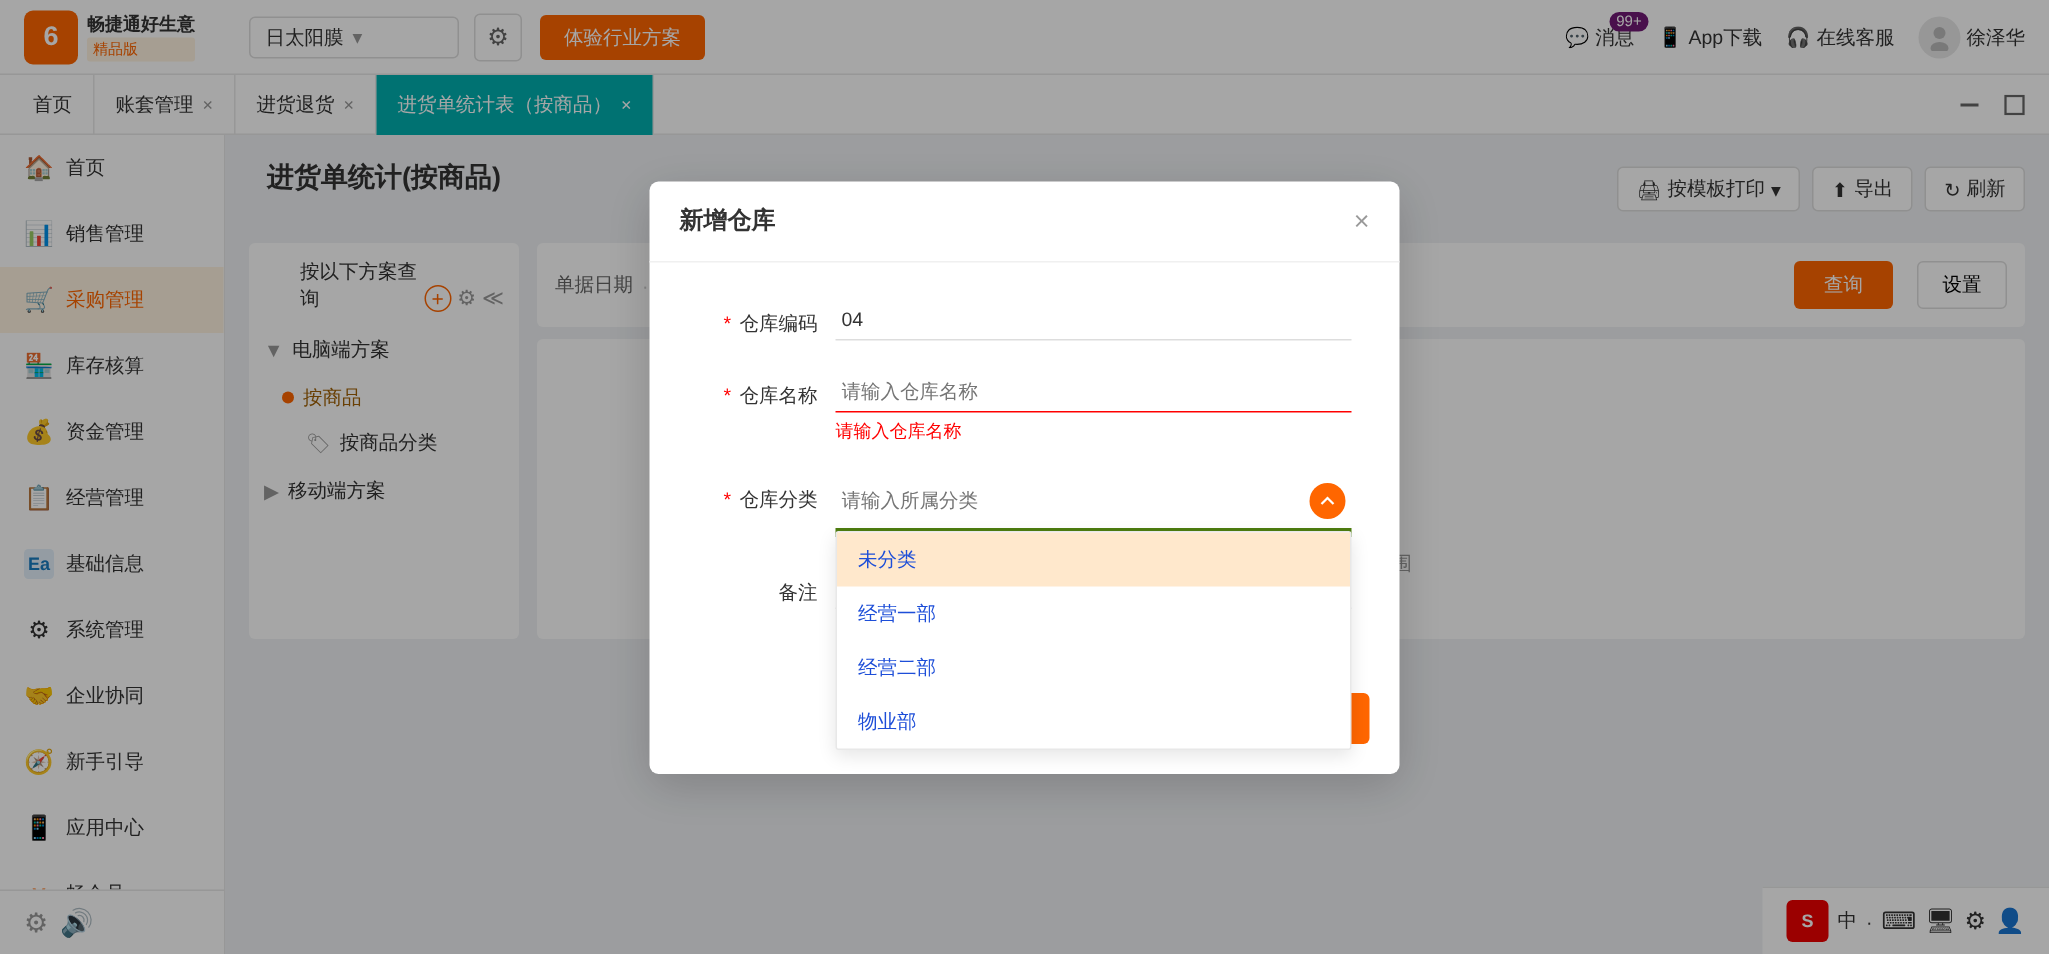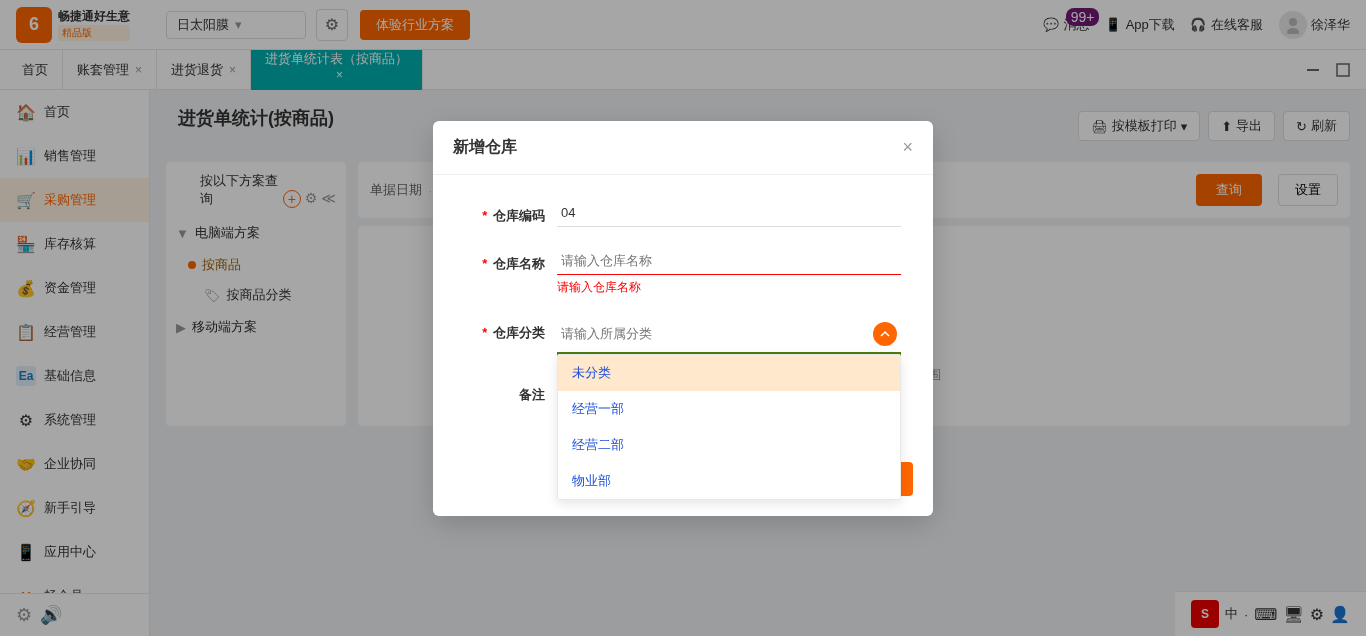--- a/index.html
+++ b/index.html
@@ -70,21 +70,21 @@
       align-items: center;
       gap: 4px;
       font-size: 13px;
       color: #333;
       cursor: pointer;
       position: relative;
     }
     .badge {
       background: #701a75;
       color: #fff;
-      font-size: 14px;
+      font-size: 10px;
       border-radius: 8px;
       padding: 1px 5px;
       position: absolute;
       top: -8px;
       right: -10px;
       margin-left: 28px;
     }
     .user-avatar {
       width: 28px; height: 28px;
       background: #e8e8e8;
@@ -109,21 +109,20 @@
       height: 40px;
       font-size: 13px;
       color: #333;
       cursor: pointer;
       border-right: 1px solid #e8e8e8;
       white-space: nowrap;
     }
     .tab-item.active {
       color: #fff;
       background: #00b0b0;
-      flex-direction: column;
     }
     .tab-item .close-x {
       margin-left: 6px;
       font-size: 12px;
       color: #999;
     }
     .tab-item.active .close-x { color: #fff; }
     .tab-spacer { flex: 1; }
     .tab-end-btn {
       width: 30px; height: 30px;
@@ -278,21 +277,20 @@
       margin-bottom: 20px;
     }
     .form-label {
       width: 80px;
       font-size: 13px;
       color: #333;
       padding-top: 8px;
       text-align: right;
       margin-right: 12px;
       flex-shrink: 0;
-      font-weight: bold;
     }
     .required-star {
       color: #f00;
       margin-right: 2px;
     }
     .form-input {
       flex: 1;
       border: none;
       border-bottom: 1px solid #ddd;
       padding: 6px 4px;

